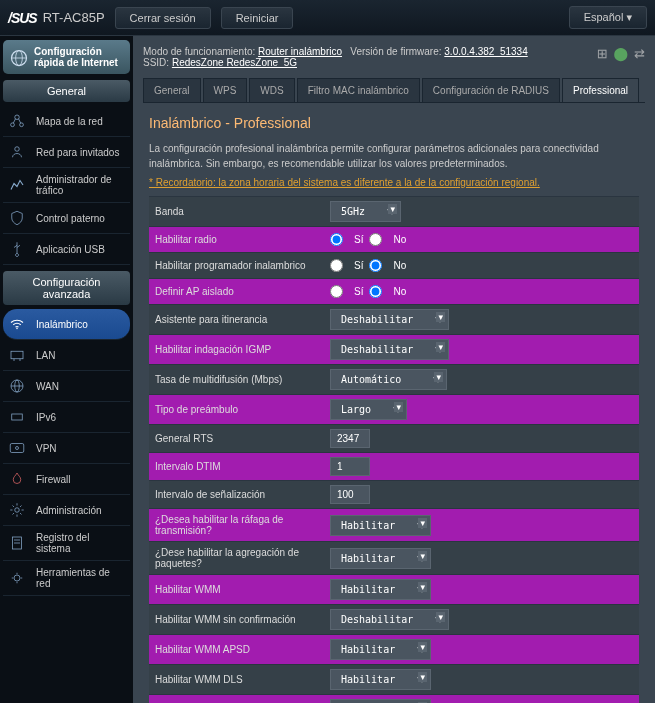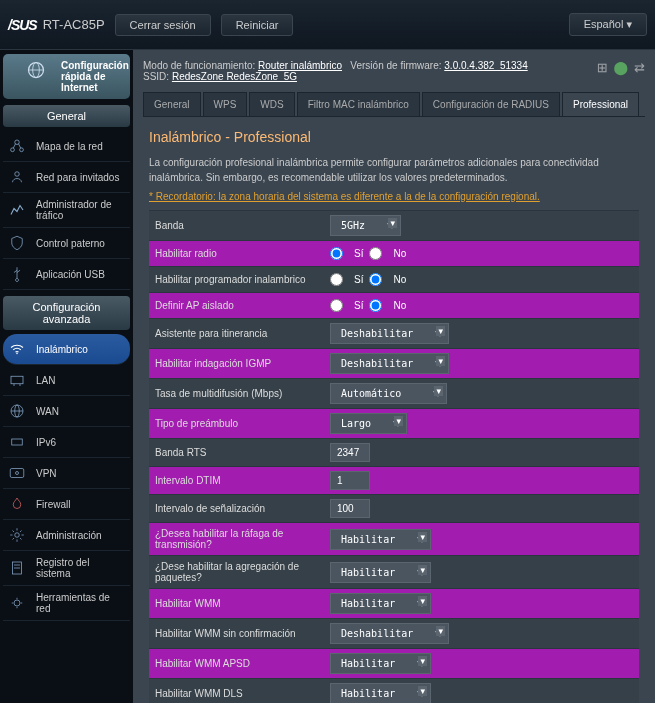--- a/index.html
+++ b/index.html
@@ -1,24 +1,24 @@
 <!DOCTYPE html>
 <html><head>
 <meta charset="utf-8">
 <style>
 *{margin:0;padding:0;box-sizing:border-box;font-family:Arial,sans-serif}
 body{background:#000;width:655px;height:703px;overflow:hidden;font-size:11px;color:#fff}
-.top{height:50px;background:linear-gradient(#1a2530,#0f1720);display:flex;align-items:center;padding:0 8px;border-bottom:1px solid #2a3540}
+.top{height:36px;background:linear-gradient(#1a2530,#0f1720);display:flex;align-items:center;padding:0 8px;border-bottom:1px solid #2a3540}
 .logo{font-weight:bold;font-size:14px;font-style:italic;letter-spacing:-1px}
 .model{font-size:13px;margin-left:6px;color:#ccc}
 .hbtn{background:linear-gradient(#2a3540,#1a2530);border:1px solid #3a4550;color:#ccc;padding:4px 14px;margin-left:10px;font-size:11px;border-radius:3px;cursor:pointer}
 .lang{margin-left:auto;display:flex;align-items:flex-end;gap:4px}
 .container{display:flex;height:671px}
 .sidebar{width:133px;background:#0a0f15;padding:4px 3px;overflow:hidden}
-.qcard{background:linear-gradient(#5a7a8a,#3a5560);border-radius:5px;padding:6px 23px;display:flex;align-items:flex-start;gap:15px;margin-bottom:6px;cursor:pointer}
+.qcard{background:linear-gradient(#5a7a8a,#3a5560);border-radius:5px;padding:6px 6px;display:flex;align-items:flex-end;gap:5px;margin-bottom:6px;cursor:pointer}
 .qcard .ic{width:20px;height:20px;flex-shrink:0}
 .qtxt{font-size:10px;font-weight:bold;line-height:1.1}
 .shead{background:linear-gradient(#4a5a65,#2a3a45);border-radius:4px;text-align:center;padding:5px;font-size:11px;margin-bottom:4px}
 .nitem{display:flex;align-items:center;gap:10px;padding:6px 5px;cursor:pointer;border-bottom:1px solid #1a2530;font-size:10px;color:#ccc}
 .nitem.active{background:linear-gradient(#2a5aa0,#1a4a90);color:#fff;border-radius:14px}
 .nitem .ic{width:18px;height:18px;flex-shrink:0;display:flex;align-items:center;justify-content:center}
 .main{flex:1;background:#3a4550;padding:6px 10px 10px;overflow-y:auto}
 .info{font-size:10px;color:#ccc;padding:4px 0}
 .info .v{color:#fff;text-decoration:underline}
 .icr{float:right;display:flex;gap:6px;opacity:.7}
@@ -287,21 +287,21 @@
               <span class="selwrap"><select class="sel" style="padding-right:28px"><option>Automático</option></select></span>
             </div>
           </div>
     <div class="frow">
             <div class="flbl">Tipo de preámbulo</div>
             <div class="fval">
               <span class="selwrap"><select class="sel"><option>Largo</option></select></span>
             </div>
           </div>
     <div class="frow">
-            <div class="flbl">Banda RTS</div>
+            <div class="flbl">General RTS</div>
             <div class="fval">
               <input class="txtin" value="2347" style="">
             </div>
           </div>
     <div class="frow">
             <div class="flbl">Intervalo DTIM</div>
             <div class="fval">
               <input class="txtin" value="1" style="">
             </div>
           </div>

